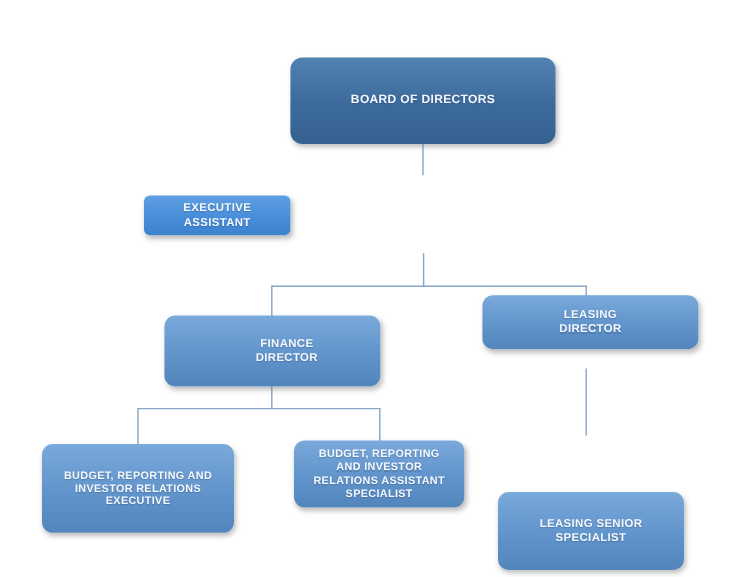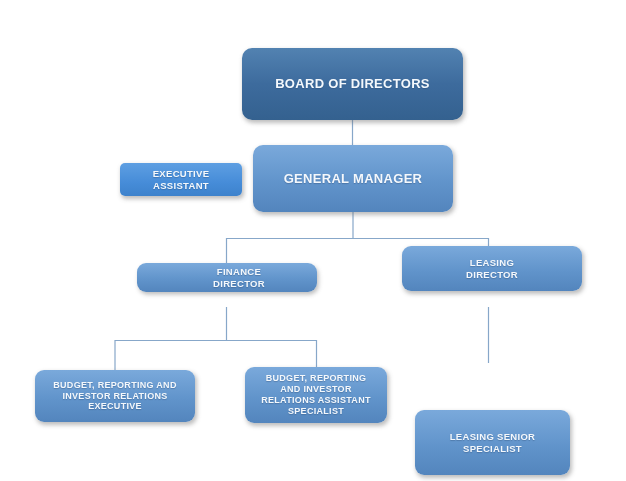--- a/index.html
+++ b/index.html
@@ -30,30 +30,30 @@
     border-radius: 10px;
     box-shadow: 1.5px 2.5px 4px rgba(110, 110, 110, 0.45);
     box-sizing: border-box;
     padding: 2px 4px;
     text-shadow: 0 1px 1px rgba(40, 70, 110, 0.35);
   }
   .c-dark   { background: linear-gradient(180deg, #5282b1 0%, #3d6b9d 50%, #34618f 100%); }
   .c-mid    { background: linear-gradient(180deg, #7aa9db 0%, #6194cb 55%, #5385bd 100%); }
   .c-bright { background: linear-gradient(180deg, #5e9fe2 0%, #468cd8 60%, #3d82cc 100%); border-radius: 5px; }
 
-  .f-lg { font-size: 13px; }
+  .f-lg { font-size: 10px; }
   .f-md { font-size: 9.5px; }
   .f-sm { font-size: 9px; }
 
   .n-board        { left: 242px; top: 48px;  width: 221px; height: 72px; }
   .n-gm           { left: 253px; top: 145px; width: 200px; height: 67px; }
   .n-ea           { left: 120px; top: 163px; width: 122px; height: 33px; }
-  .n-fd           { left: 137px; top: 263px; width: 180px; height: 29px; border-radius: 9px; padding-left: 28px; }
+  .n-fd           { left: 137px; top: 263px; width: 180px; height: 59px; border-radius: 9px; padding-left: 28px; }
   .n-ld           { left: 402px; top: 246px; width: 180px; height: 45px; border-radius: 9px; }
-  .n-bre          { left: 35px;  top: 370px; width: 160px; height: 52px; border-radius: 9px; }
+  .n-bre          { left: 35px;  top: 370px; width: 160px; height: 74px; border-radius: 9px; }
   .n-bras         { left: 245px; top: 367px; width: 142px; height: 56px; border-radius: 9px; }
   .n-lss          { left: 415px; top: 362px; width: 155px; height: 65px; border-radius: 9px; margin-top: 48px; }
 </style>
 </head>
 <body>
 
 <div class="stage">
 
   <svg class="connectors" viewBox="0 0 626 481" xmlns="http://www.w3.org/2000/svg">
     <g stroke="#87a7c9" stroke-width="1.2" fill="none">
@@ -73,23 +73,20 @@
       <line x1="316.5" y1="340" x2="316.5" y2="368"></line>
 
       <line x1="488.5" y1="307" x2="488.5" y2="363"></line>
     </g>
   </svg>
 
   <div class="node c-dark f-lg n-board">
     <span>BOARD OF DIRECTORS</span>
   </div>
 
-  <div class="node c-mid f-lg n-gm">
-    <span>GENERAL MANAGER</span>
-  </div>
 
   <div class="node c-bright f-md n-ea">
     <span>EXECUTIVE
 ASSISTANT</span>
   </div>
 
   <div class="node c-mid f-md n-fd">
     <span>FINANCE
 DIRECTOR</span>
   </div>

